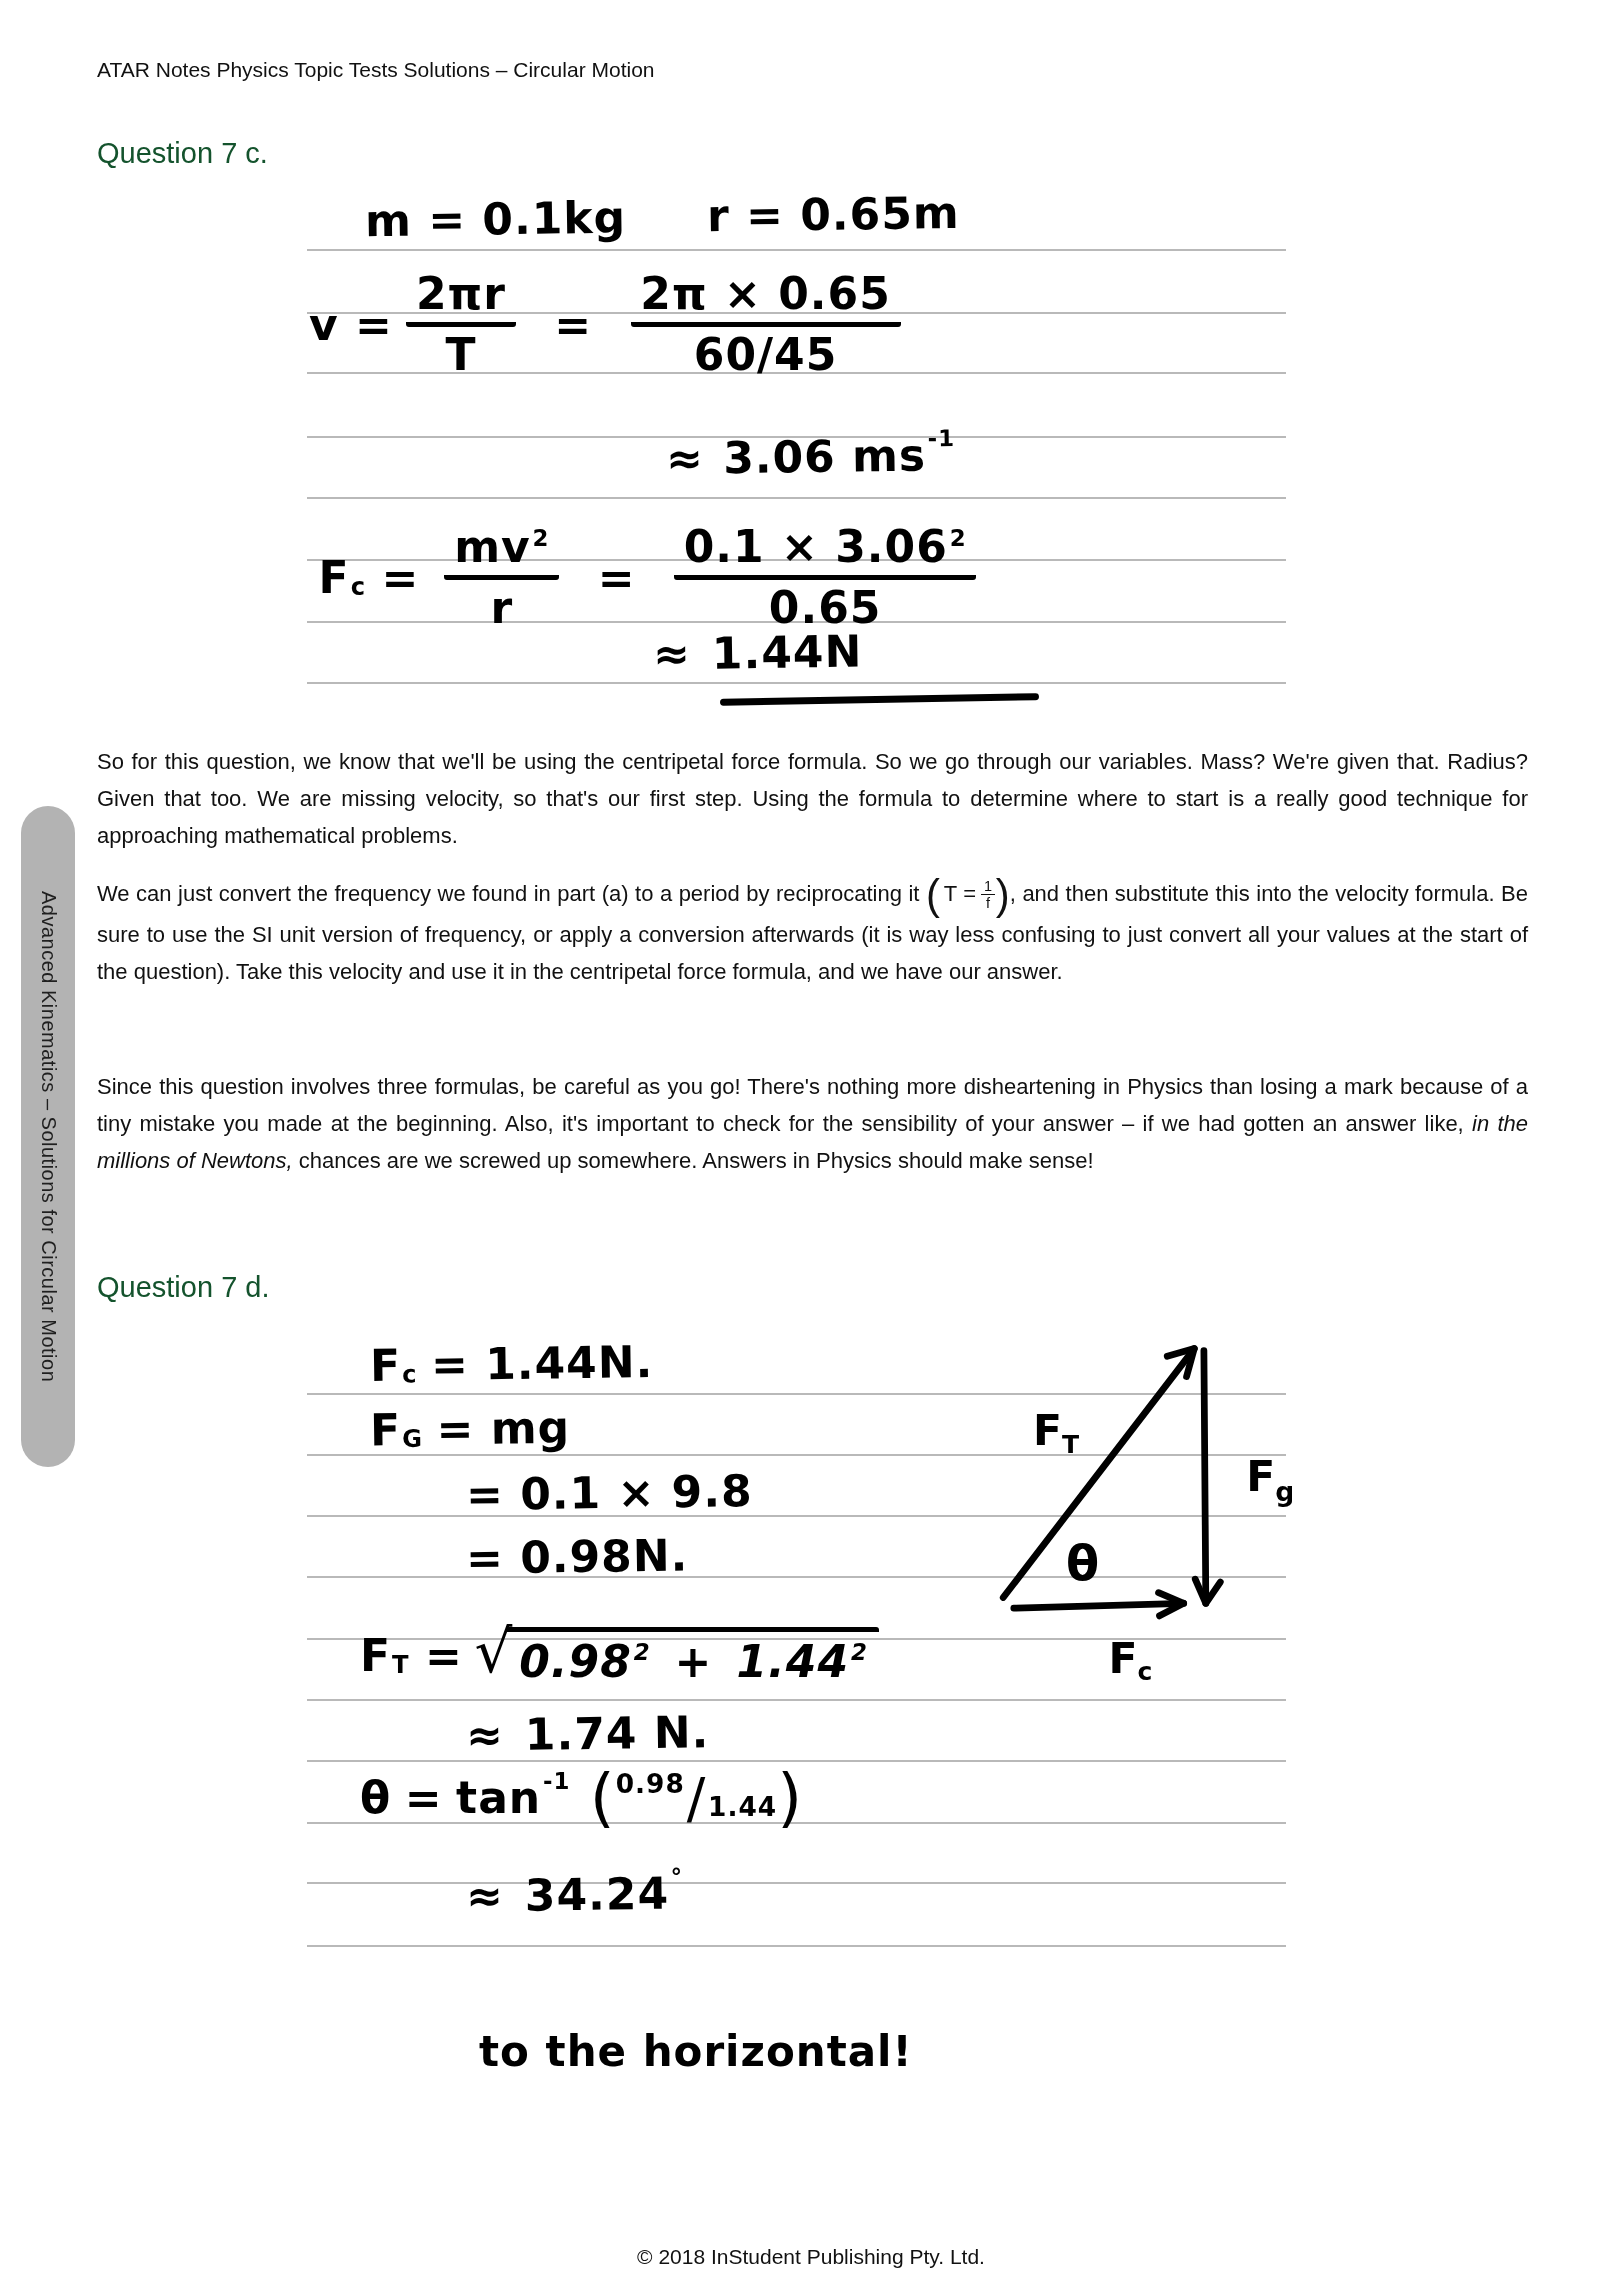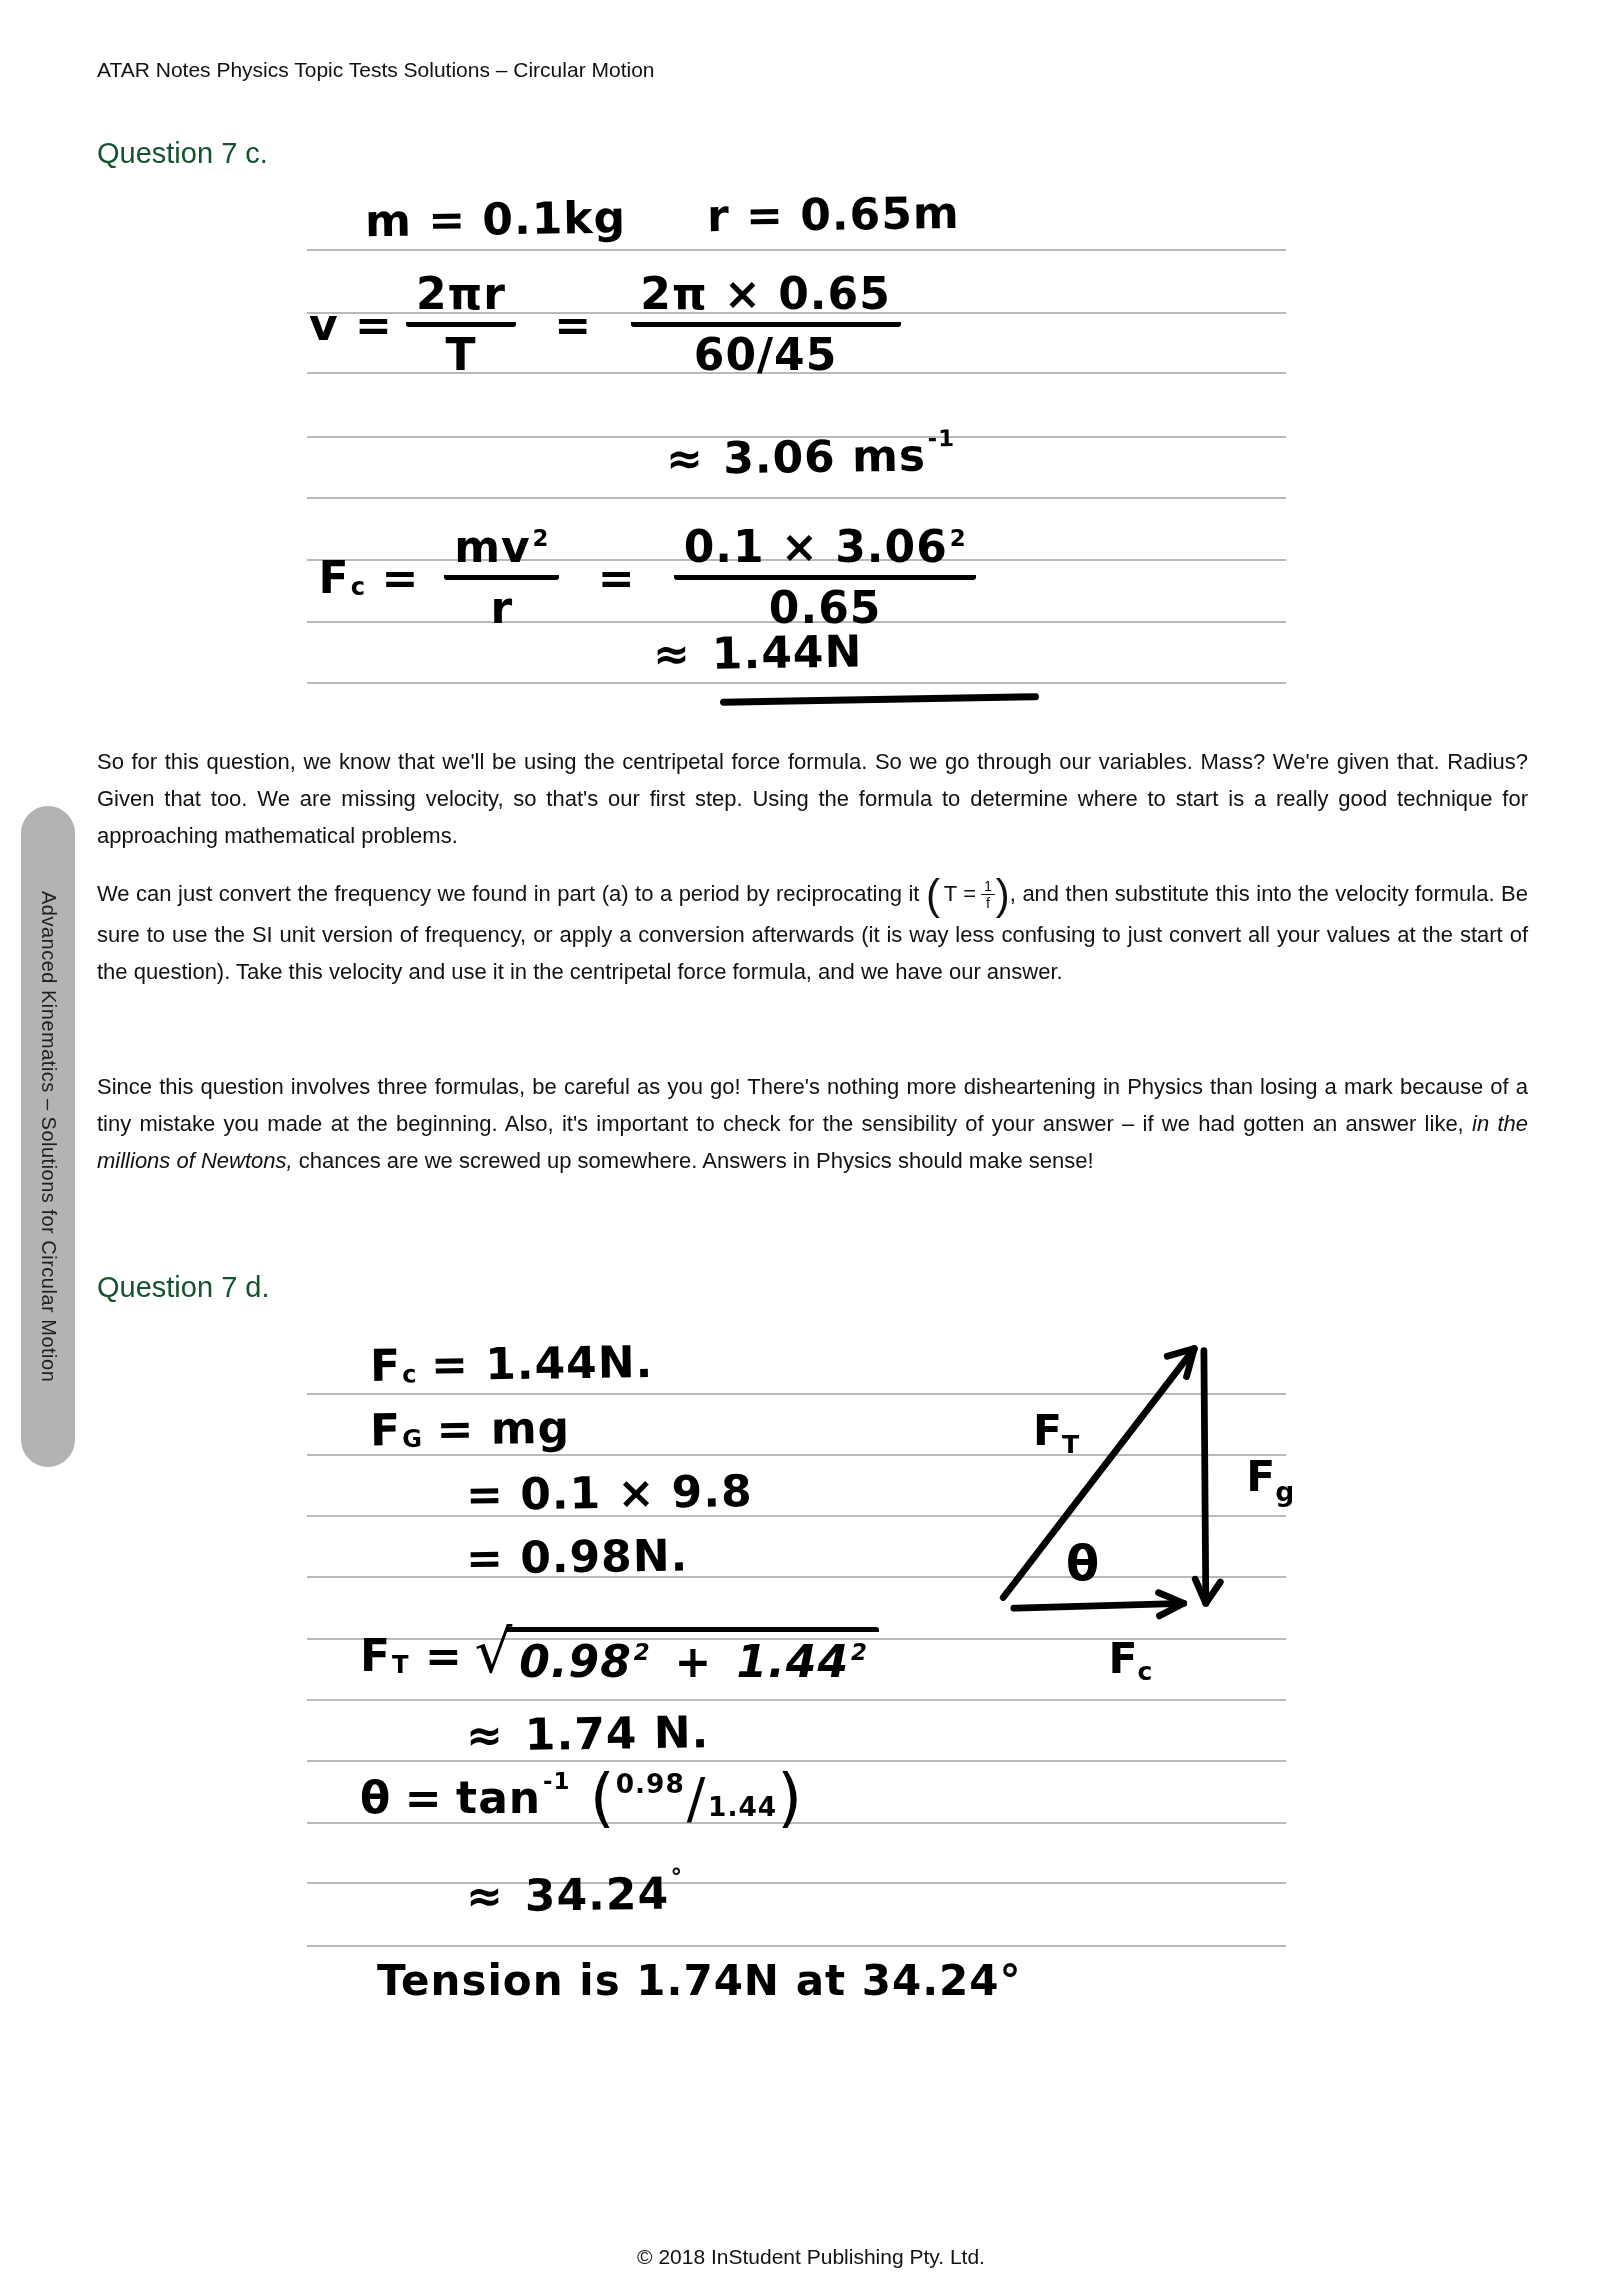--- a/index.html
+++ b/index.html
@@ -205,22 +205,22 @@
       <span class="subnum">1.44</span>
       <span class="paren">)</span>
     </div>
 
     <div class="hw tilt" style="top:539px; left:159px;">
       <span style="margin-right:21px;">≈</span>
       <span>34.24</span>
       <span class="sup">°</span>
     </div>
 
-    <div class="hw" style="top:626px; left:70px; font-size:42px;">
-      <span>Tension is 1.74N at 34.24°</span>
+    <div class="hw" style="top:697px; left:172px; font-size:42px;">
+      <span>to the horizontal!</span>
     </div>
 
     <svg style="position:absolute; left:666px; top:4.8px;" width="319" height="357" viewBox="0 0 330 370">
       <g stroke="#000" stroke-width="7" stroke-linecap="round" fill="none">
 
         <path d="M31,270 L229,12"></path>
         <path d="M229,12 L201,20 M229,12 L221,41"></path>
 
         <path d="M239,14 L241,276"></path>
         <path d="M241,276 L230,251 M241,276 L256,254"></path>

